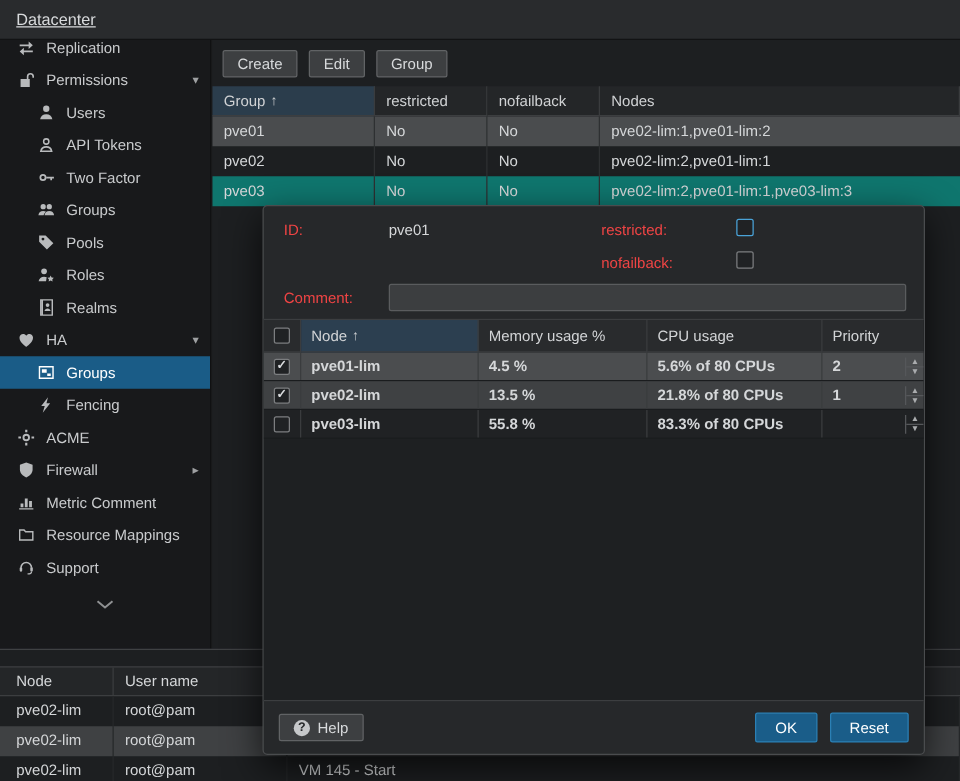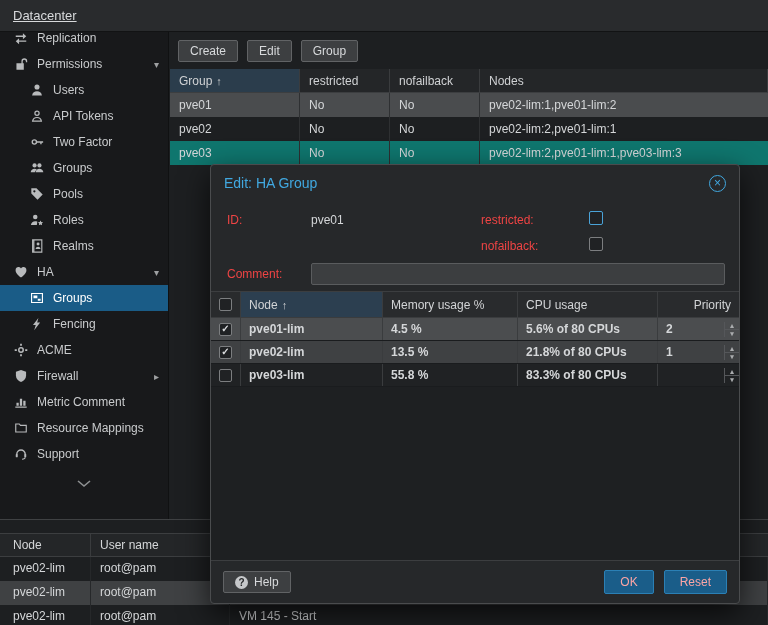--- a/index.html
+++ b/index.html
@@ -85,36 +85,36 @@
               background:#1e2022; overflow:hidden; }
   .g-head { display:flex; height:26px; background:#292b2d; }
   .g-cell { display:flex; align-items:center; padding:0 8px; gap:4px;
             border-right:1px solid #3a3c3e; overflow:hidden; white-space:nowrap; }
   .g-head .g-cell { color:#d2d4d6; border-bottom:1px solid #3a3c3e; cursor:pointer; }
   .g-head .g-cell.sorted { background:#2c3f50; }
   .gc-cb  { width:30px; flex:0 0 30px; justify-content:center; padding:0; }
   .gc-node{ width:142px; flex:0 0 142px; }
   .gc-mem { width:135px; flex:0 0 135px; }
   .gc-cpu { width:140px; flex:0 0 140px; }
-  .gc-pri { flex:1; border-right:none; padding:0;justify-content:flex-end; }
+  .gc-pri { flex:1; border-right:none; padding:0; }
   .g-row  { display:flex; height:23px; border-bottom:1px solid #1a1c1e;font-weight:bold; }
   .g-row.sel1  { background:#4b4d4f; }
   .g-row.sel2  { background:#3f4143; }
   .g-row.plain { background:#202224; }
   .g-row .cb { width:13px; height:13px; }
   .pri-val { flex:1; padding:0 8px; display:flex; align-items:center; }
   .spinner { width:15px; flex:0 0 15px; display:flex; flex-direction:column;
              border-left:1px solid #55575a; }
   .spin { flex:1; display:flex; align-items:center; justify-content:center;
           font-size:7px; color:#aaacae; line-height:1; cursor:pointer; }
   .spin.up { border-bottom:1px solid #55575a; }
 
   .dlg-foot { flex:0 0 42px; display:flex; align-items:center; padding:0 12px; gap:10px; }
   .btn-blue { background:#1a5d89; border:1px solid #2b80b5; border-radius:2px;
-              color:#fca5a5; font-size:12px; padding:4px 15px; cursor:pointer; font-family:inherit; }
+              color:#ffffff; font-size:12px; padding:4px 15px; cursor:pointer; font-family:inherit; }
   .help-q { width:13px; height:13px; border-radius:50%; background:#c6c8ca; color:#26282a;
             font-size:10px; font-weight:bold; display:inline-flex; align-items:center;
             justify-content:center; }
   .spacer { flex:1; }
 </style>
 </head>
 <body>
 
 <div class="screen">
 
@@ -363,24 +363,20 @@
       <div class="log-cell lc-desc"></div>
     </div>
     <div class="log-row">
       <div class="log-cell lc-node">pve02-lim</div>
       <div class="log-cell lc-user">root@pam</div>
       <div class="log-cell lc-desc">VM 145 - Start</div>
     </div>
   </div>
 
   <div class="dialog">
-    <div class="dlg-head">
-      <span>Edit: HA Group</span>
-      <span class="dlg-close">×</span>
-    </div>
 
     <div class="dlg-form">
       <span class="f-label" style="left:0; top:12px;">ID:</span>
       <span class="f-value" style="left:84px; top:12px;">pve01</span>
 
       <span class="f-label" style="left:254px; top:12px;">restricted:</span>
       <span class="cb blue f-cb" style="left:362px; top:10px;"></span>
 
       <span class="f-label" style="left:254px; top:38px;">nofailback:</span>
       <span class="cb f-cb" style="left:362px; top:36px;"></span>

